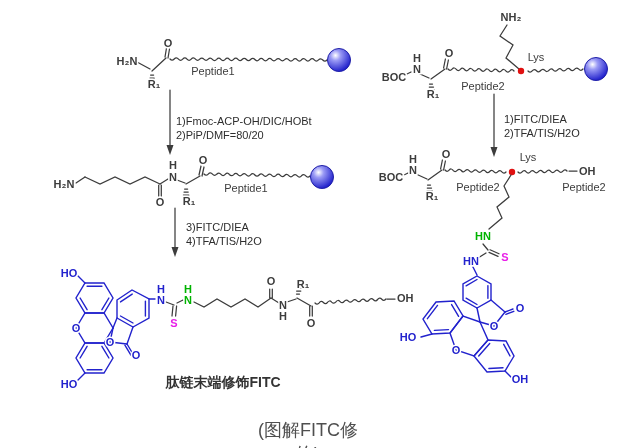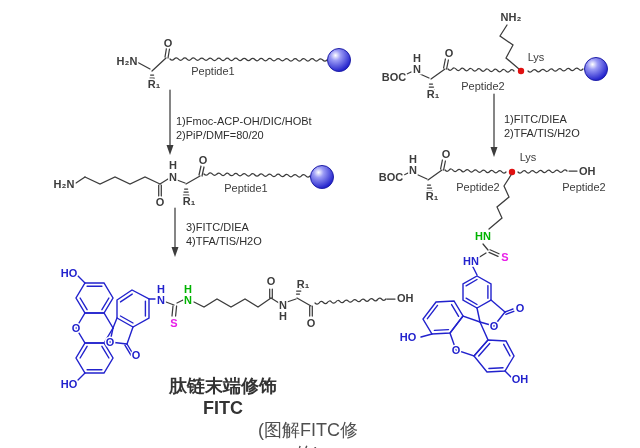--- a/index.html
+++ b/index.html
@@ -5,21 +5,21 @@
   html,body{margin:0;padding:0;background:#ffffff;}
   .stage{position:relative;width:640px;height:448px;background:#ffffff;overflow:hidden;
          font-family:"Liberation Sans","DejaVu Sans",sans-serif;}
   svg{position:absolute;left:0;top:0;}
   svg text{font-family:"Liberation Sans","DejaVu Sans",sans-serif;}
   .b-st{stroke:var(--structure);stroke-width:1.25;fill:none;stroke-linecap:round;}
   .b-fl{stroke:var(--fluorescein);stroke-width:1.4;fill:none;stroke-linecap:round;}
   .arrowhead{fill:var(--structure);stroke:none;}
   .dot{fill:var(--red);stroke:none;}
   .bead{stroke:var(--bead_edge);stroke-width:1;}
-  .caption{position:absolute;text-align:center;font-size:18px;font-weight:700;color:var(--caption);}
+  .caption{position:absolute;text-align:center;font-size:14px;font-weight:700;color:var(--caption);}
   .footer-caption{position:absolute;text-align:center;font-size:18px;font-weight:400;color:var(--footer);}
 </style>
 </head>
 <body>
 
 <div class="stage">
 <svg width="640" height="448" viewBox="0 0 640 448">
   <defs>
     <radialGradient id="bead" cx="35%" cy="30%" r="75%">
       <stop offset="0%" stop-color="#ffffff"></stop>

